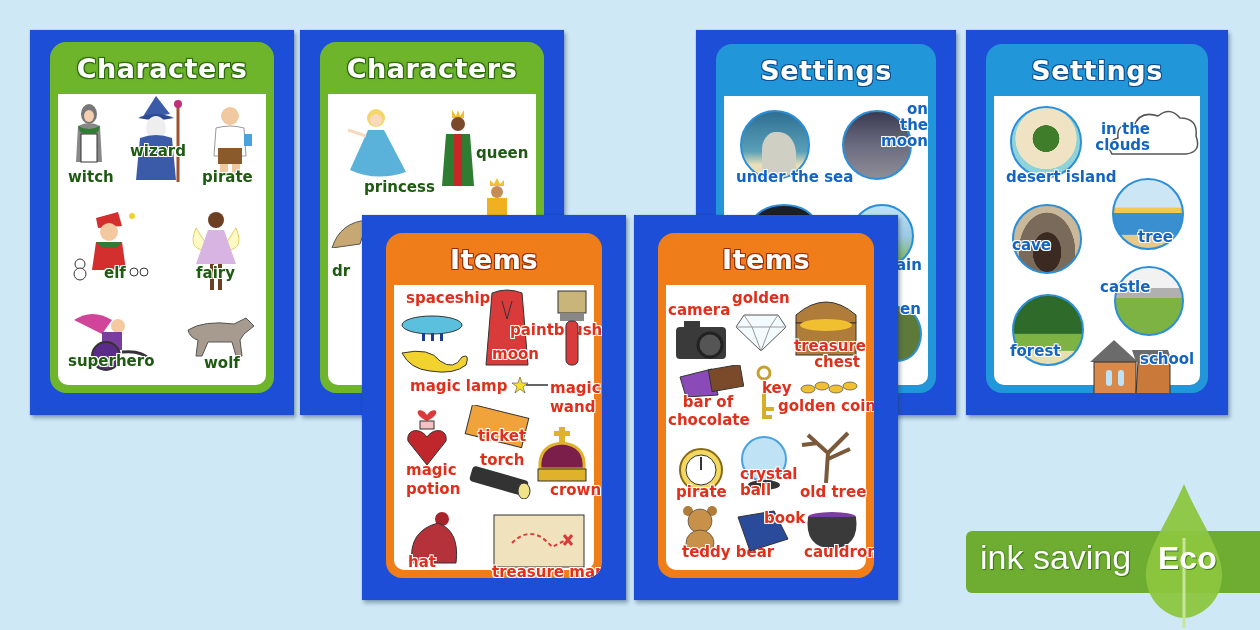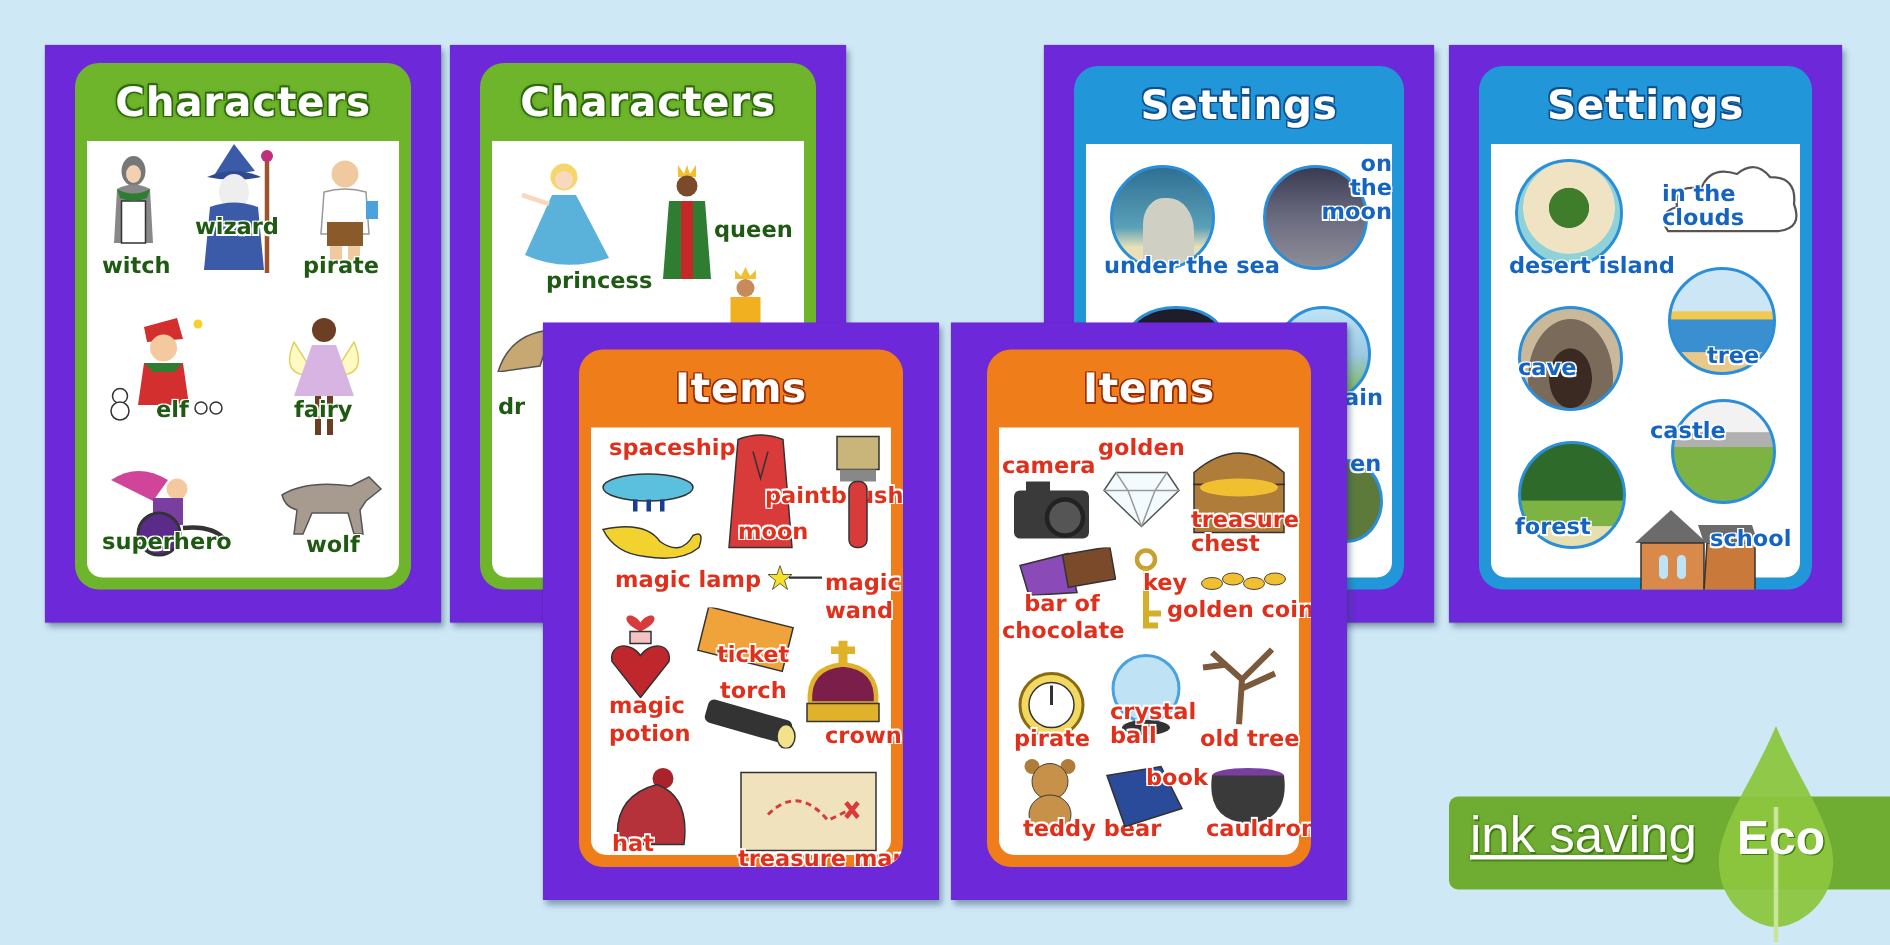--- a/index.html
+++ b/index.html
@@ -4,21 +4,21 @@
 <style>
   * { box-sizing: border-box; margin: 0; padding: 0; }
   html, body { width: 1260px; height: 630px; overflow: hidden; }
   body {
     background: #cfe8f6;
     font-family: "DejaVu Sans", "Liberation Sans", sans-serif;
     position: relative;
   }
   .sheet {
     position: absolute;
-    background: #6d28d9;
+    background: #1d4ed8;
     box-shadow: 2px 3px 4px rgba(40,70,100,0.45), 0 0 1px rgba(0,0,0,0.3);
   }
   .card {
     position: absolute;
     left: 20px; top: 12px; right: 20px; bottom: 22px;
     border-radius: 16px;
     overflow: hidden;
   }
   .card-header {
     height: 52px;
@@ -64,21 +64,20 @@
   .eco-bar {
     position: absolute;
     left: 966px; top: 531px; width: 300px; height: 62px;
     background: #6ead32;
     border-radius: 6px 0 0 6px;
   }
   .eco-text {
     position: absolute; left: 980px; top: 538px;
     color: #ffffff; font-size: 34px; font-family: "Liberation Sans", sans-serif;
     text-shadow: 0 0 2px #3f7a10, 1px 1px 0 #3f7a10;
-    text-decoration: underline;
   }
   .eco-word {
     position: absolute; left: 1158px; top: 540px;
     color: #ffffff; font-size: 32px; font-weight: bold; font-family: "Liberation Sans", sans-serif;
     text-shadow: 1px 1px 0 #3f7a10;
   }
 </style>
 </head>
 <body>
 
@@ -208,21 +207,21 @@
 
 <div class="sheet blue" style="left:966px;top:30px;width:262px;height:385px;">
   <div class="card" style="top:14px;">
     <div class="card-header">Settings</div>
     <div class="card-body">
       <div class="circle" style="left:16px;top:10px;width:72px;height:72px;background:radial-gradient(circle at 50% 45%,#3f7d2a 0 26%,#efe3c4 27% 60%,#8fd3d8 61%);"></div>
       <div class="label" style="left:12px;top:74px">desert island</div>
       <svg class="pic" style="left:110px;top:10px" width="96" height="56" viewBox="0 0 96 56">
         <path d="M8 48 Q0 36 14 32 Q12 16 30 20 Q36 4 54 10 Q66 0 76 12 Q94 12 92 30 Q98 46 82 48 Z" fill="#fff" stroke="#555" stroke-width="1.5"></path>
       </svg>
-      <div class="label" style="left:114px;top:26px;white-space:normal;width:56px;">in the clouds</div>
+      <div class="label" style="left:100px;top:26px;white-space:normal;width:56px;text-align:right;">in the clouds</div>
       <div class="circle" style="left:18px;top:108px;width:70px;height:70px;background:radial-gradient(ellipse at 50% 70%,#3a2a22 0 30%,#7a6a5a 31% 60%,#c9b89a 61%);"></div>
       <div class="label" style="left:18px;top:142px">cave</div>
       <div class="circle" style="left:118px;top:82px;width:72px;height:72px;background:linear-gradient(#cde6f5 0 40%,#f2c94c 41% 48%,#3a8fd0 49% 80%,#e8c98a 81%);"></div>
       <div class="label" style="left:144px;top:134px">tree</div>
       <div class="circle" style="left:120px;top:170px;width:70px;height:70px;background:linear-gradient(#f2f2f2 0 30%,#b0b0b0 31% 45%,#7cb342 46%);"></div>
       <div class="label" style="left:106px;top:184px">castle</div>
       <div class="circle" style="left:18px;top:198px;width:72px;height:72px;background:linear-gradient(#2e6b2a 0 55%,#7cb342 56% 80%,#e6e0b0 81%);"></div>
       <div class="label" style="left:16px;top:248px">forest</div>
       <svg class="pic" style="left:86px;top:240px" width="96" height="58" viewBox="0 0 96 58">
         <path d="M10 26 L34 4 L58 26 Z" fill="#6b6b6b"></path>
@@ -318,21 +317,21 @@
       <div class="label" style="left:66px;top:6px">golden</div>
       <svg class="pic" style="left:68px;top:28px" width="54" height="40" viewBox="0 0 54 40">
         <path d="M10 2 L44 2 L52 14 L27 38 L2 14 Z" fill="#f4fbff" stroke="#555"></path>
         <path d="M2 14 L52 14 M10 2 L18 14 L27 38 M44 2 L36 14 L27 38" stroke="#999" fill="none"></path>
       </svg>
       <svg class="pic" style="left:126px;top:8px" width="68" height="64" viewBox="0 0 68 64">
         <path d="M4 22 Q34 -4 64 22 L64 30 L4 30 Z" fill="#b07c3a" stroke="#333"></path>
         <rect x="4" y="30" width="60" height="32" fill="#b07c3a" stroke="#333"></rect>
         <ellipse cx="34" cy="32" rx="26" ry="6" fill="#f0c030"></ellipse>
       </svg>
-      <div class="label" style="left:128px;top:54px;white-space:normal;width:66px;text-align:left;">treasure chest</div>
+      <div class="label" style="left:128px;top:54px;white-space:normal;width:66px;text-align:right;">treasure chest</div>
       <svg class="pic" style="left:12px;top:80px" width="66" height="32" viewBox="0 0 66 32">
         <path d="M2 12 L34 4 L40 30 L8 32 Z" fill="#8a4bb8" stroke="#333"></path>
         <rect x="32" y="2" width="32" height="22" fill="#7a4a2a" stroke="#333" transform="rotate(-10 48 13)"></rect>
       </svg>
       <div class="label" style="left:2px;top:108px;white-space:normal;width:80px;text-align:center;line-height:1.2">bar of chocolate</div>
       <svg class="pic" style="left:86px;top:80px" width="24" height="58" viewBox="0 0 24 58">
         <circle cx="12" cy="8" r="6" fill="none" stroke="#c8a030" stroke-width="3"></circle>
         <rect x="10" y="14" width="4" height="40" fill="#d4b02a"></rect>
         <rect x="14" y="42" width="8" height="4" fill="#d4b02a"></rect>
           <rect x="14" y="50" width="6" height="4" fill="#d4b02a"></rect>

